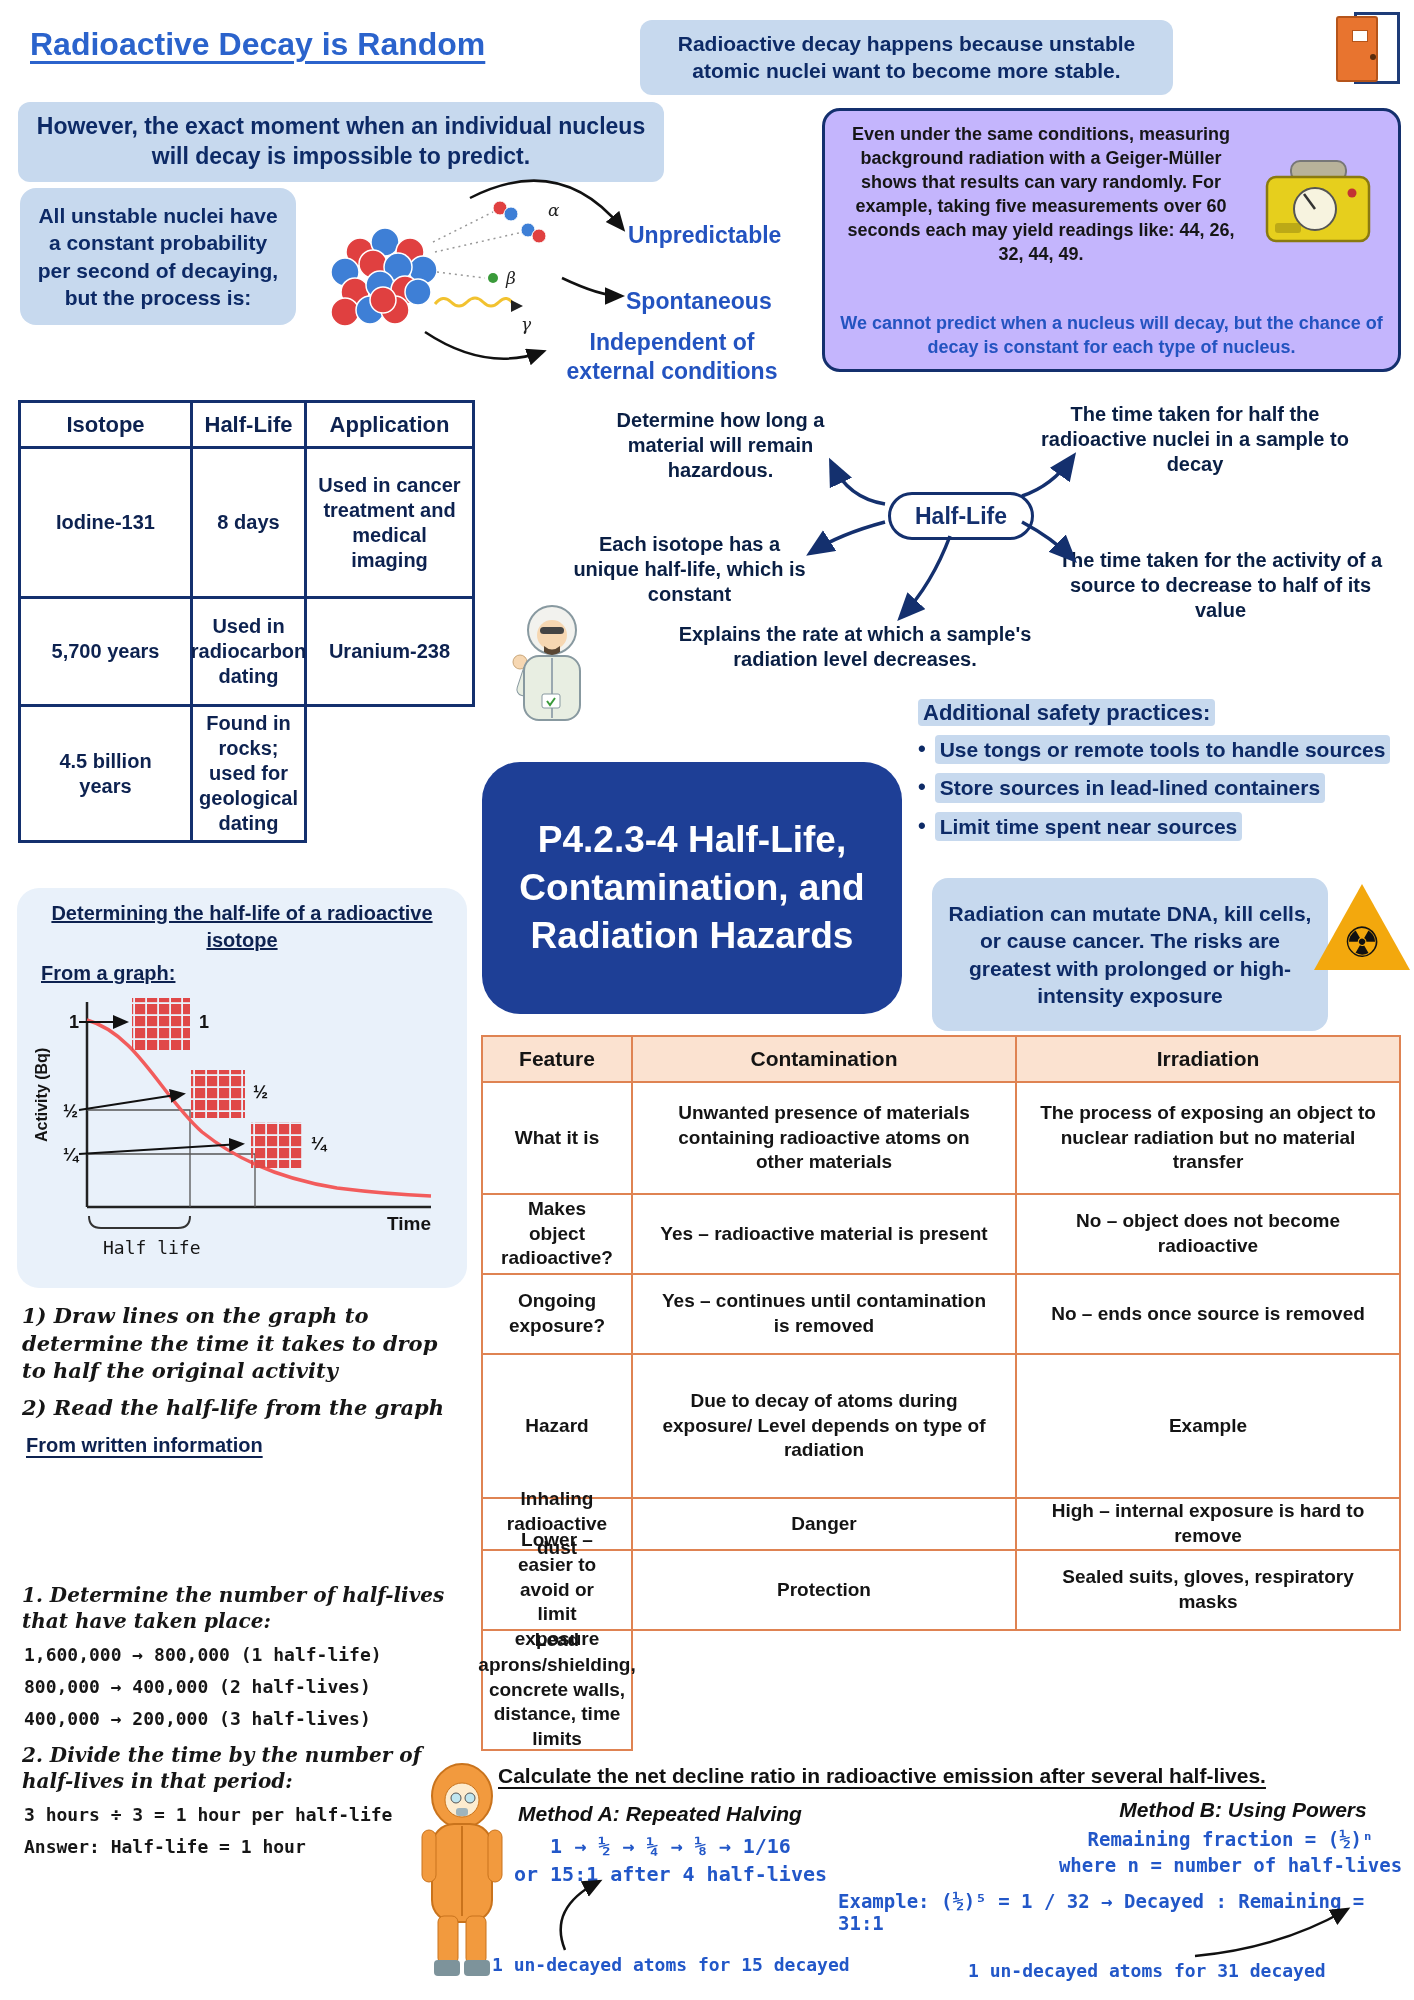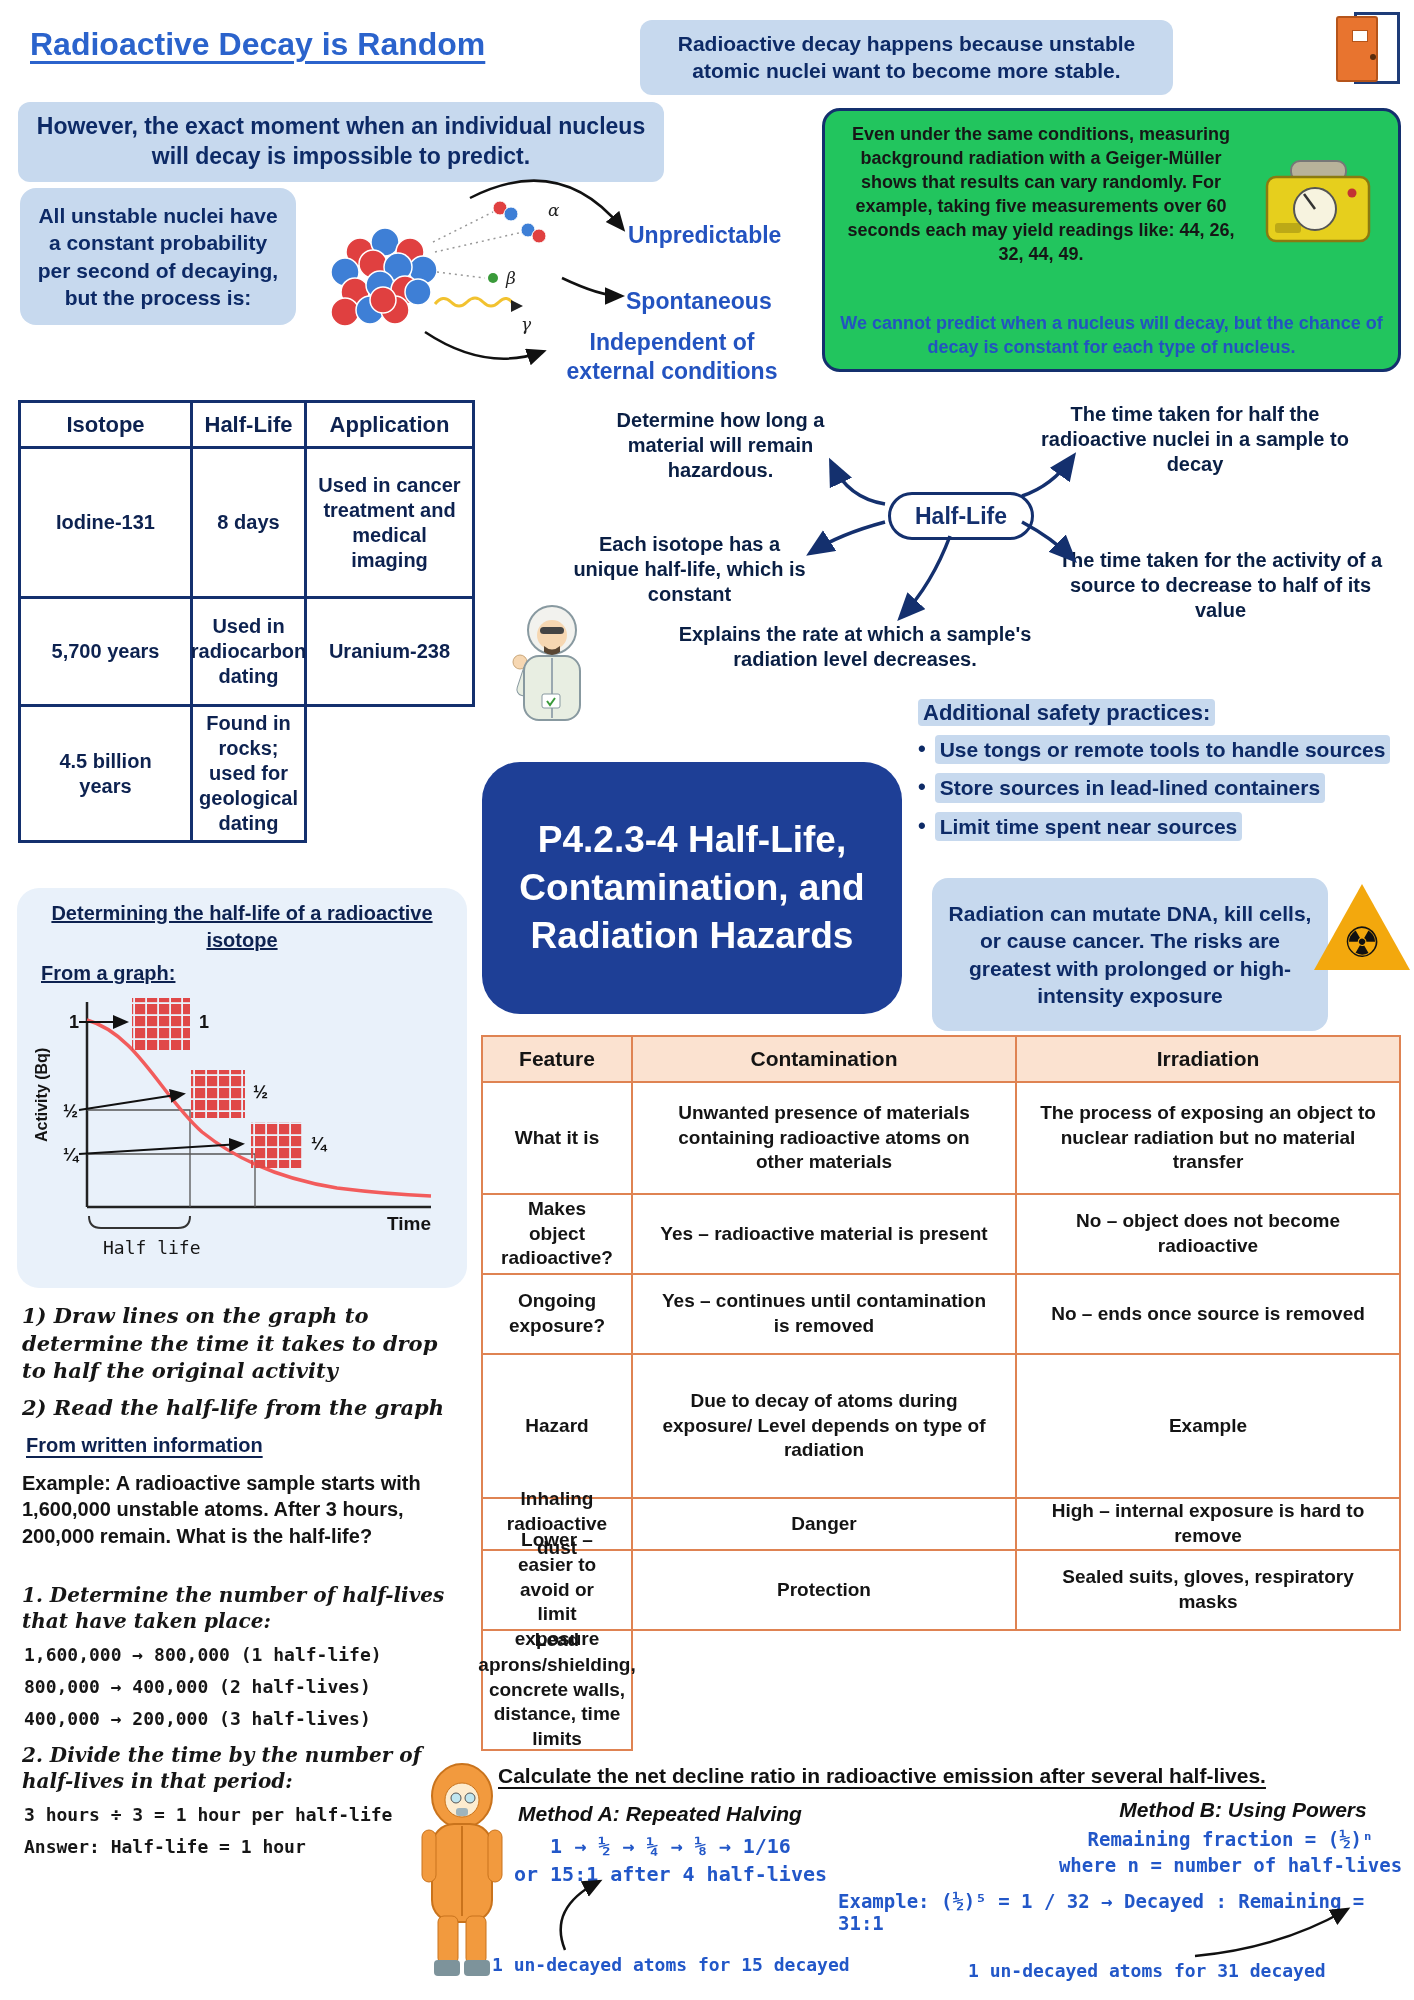--- a/index.html
+++ b/index.html
@@ -16,21 +16,21 @@
   .mono{font-family:"DejaVu Sans Mono","Liberation Mono",monospace;font-weight:bold}
   .hl{background:#c7d9ee;padding:1px 5px;border-radius:4px;box-decoration-break:clone;-webkit-box-decoration-break:clone}
 
   #page-title{left:30px;top:26px;font-size:32px;font-weight:bold;color:#2b63cc;
               text-decoration:underline;text-decoration-thickness:3px;text-underline-offset:6px}
   #reason-banner{left:640px;top:20px;width:505px;padding:10px 14px;font-size:21px;line-height:1.3}
   #sub-banner{left:18px;top:102px;width:618px;padding:10px 14px;font-size:23px;line-height:1.3}
   #intro-box{left:20px;top:188px;width:252px;padding:14px 12px;font-size:21px;line-height:1.3;border-radius:16px}
 
   .prop{font-size:23px;font-weight:bold;color:#2353c0}
-  #geiger-box{left:822px;top:108px;width:573px;height:258px;border:3px solid #14306e;border-radius:18px;background:#22c55e}
+  #geiger-box{left:822px;top:108px;width:573px;height:258px;border:3px solid #14306e;border-radius:18px;background:#c4b5fd}
   #geiger-text{left:16px;top:12px;width:400px;font-size:18px;line-height:1.33;font-weight:bold;color:#161616;text-align:center}
   #geiger-note{left:14px;right:14px;bottom:10px;font-size:18px;line-height:1.3;font-weight:bold;color:#2353c0;text-align:center}
 
   .itbl{display:grid;grid-template-columns:172px 114px 168px;grid-template-rows:46px 150px 108px 136px;
         border-top:3px solid #14306e;border-left:3px solid #14306e;background:#fff}
   .itbl>div{border-right:3px solid #14306e;border-bottom:3px solid #14306e;display:flex;align-items:center;
         justify-content:center;text-align:center;padding:4px 10px;font-weight:bold;color:#0d2250;font-size:20px;line-height:1.25}
   .itbl>.hd{font-size:22px}
 
   .mmnode{font-size:20px;font-weight:bold;color:#0a1f44;text-align:center;line-height:1.25}
@@ -269,21 +269,20 @@
       <text x="20" y="150" font-size="16" class="gtxt" transform="rotate(-90 20 150)">Activity (Bq)</text>
 
       <path d="M62,224 Q62,236 74,236 L151,236 Q163,236 163,224" stroke="#333" stroke-width="2" fill="none"></path>
       <text x="76" y="262" font-size="18" font-family="DejaVu Sans Mono,monospace" fill="#161616">Half life</text>
     </svg>
   </div>
 
   <div class="abs serifI instr" style="left:22px;top:1302px;width:445px">1) Draw lines on the graph to determine the time it takes to drop to half the original activity</div>
   <div class="abs serifI instr" style="left:22px;top:1394px;width:445px">2) Read the half-life from the graph</div>
   <div class="abs b und" style="left:26px;top:1434px;font-size:20px;color:#0d2250">From written information</div>
-  <div class="abs b blk" style="left:22px;top:1470px;width:440px;font-size:20px;line-height:1.32">Example: A radioactive sample starts with 1,600,000 unstable atoms. After 3 hours, 200,000 remain. What is the half-life?</div>
   <div class="abs serifI stephead" style="left:22px;top:1582px;width:445px">1. Determine the number of half-lives that have taken place:</div>
   <div class="abs mono monoline" style="left:24px;top:1644px">1,600,000 → 800,000 (1 half-life)</div>
   <div class="abs mono monoline" style="left:24px;top:1676px">800,000 → 400,000 (2 half-lives)</div>
   <div class="abs mono monoline" style="left:24px;top:1708px">400,000 → 200,000 (3 half-lives)</div>
   <div class="abs serifI stephead" style="left:22px;top:1742px;width:445px">2. Divide the time by the number of half-lives in that period:</div>
   <div class="abs mono monoline" style="left:24px;top:1804px">3 hours ÷ 3 = 1 hour per half-life</div>
   <div class="abs mono monoline" style="left:24px;top:1836px">Answer: Half-life = 1 hour</div>
 
   <div class="abs ctbl" style="left:481px;top:1035px">
     <div class="hd">Feature</div>

